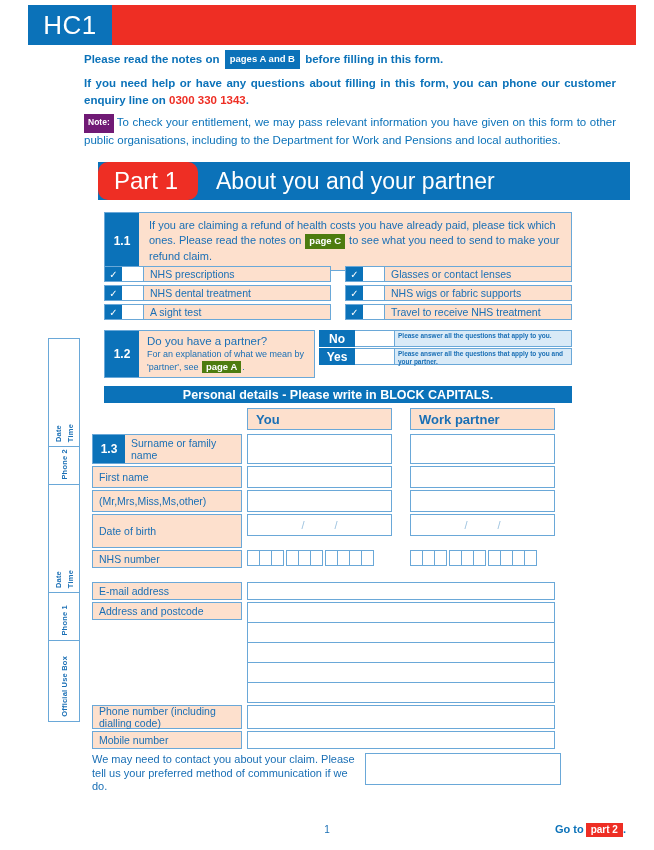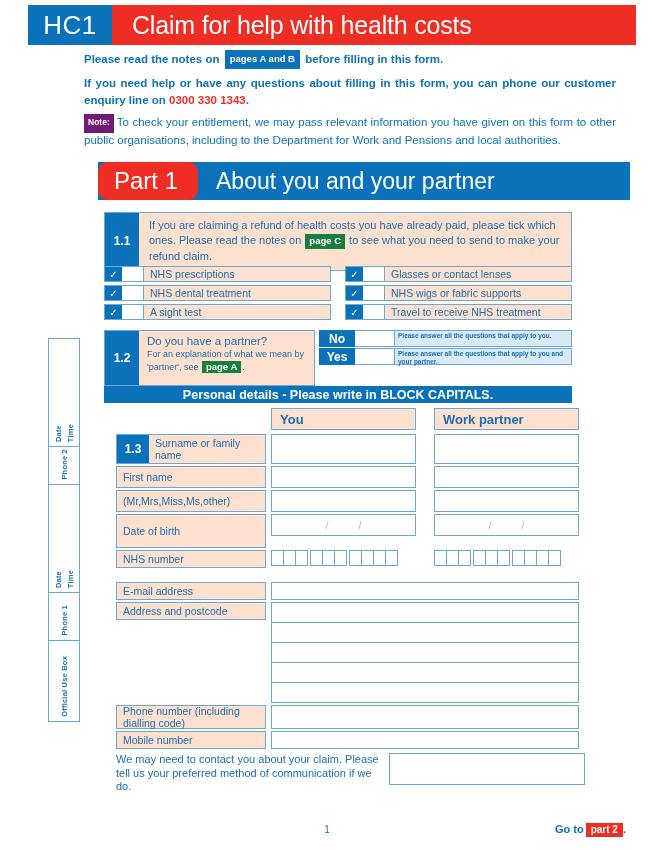--- a/index.html
+++ b/index.html
@@ -146,21 +146,21 @@
   }
   .q11-text {
     flex: 1;
     font-size: 11px;
     line-height: 14.5px;
     color: #1a6fb5;
     padding: 5px 8px 6px 10px;
   }
   .pagebadge-sm {
     display: inline-block;
-    background: #15803d;
+    background: #4d7c0f;
     color: #ffffff;
     font-size: 9.5px;
     font-weight: bold;
     padding: 0px 4px 1px 4px;
     margin: 0 1px;
   }
 
   
   .cbgrid {
     position: absolute;
@@ -214,21 +214,21 @@
   }
   .q12left {
     width: 211px;
     display: flex;
     background: #fde0cd;
     border: 1px solid #6aa8d8;
     box-sizing: border-box;
   }
   .q12text {
     flex: 1;
-    padding: 3px 6px 12px 8px;
+    padding: 3px 6px 4px 8px;
   }
   .q12-main { font-size: 11.5px; color: #1a6fb5; line-height: 14px; }
   .q12-sub { font-size: 9px; color: #1a6fb5; line-height: 11.5px; margin-top: 1px; }
 
   .q12right {
     margin-left: 4px;
     width: 253px;
   }
   .ynrow {
     display: flex;
@@ -277,21 +277,21 @@
     font-size: 12.5px;
     font-weight: bold;
     display: flex;
     align-items: center;
     justify-content: center;
   }
 
   
   .pd {
     position: absolute;
-    left: 116px; top: 408px;
+    left: 92px; top: 408px;
     width: 468px;
   }
   .pdcolhdr {
     display: flex;
     margin-bottom: 4px;
   }
   .col-spacer { width: 155px; flex-shrink: 0; }
   .colhdr {
     width: 145px;
     height: 22px;
@@ -474,21 +474,20 @@
     font-weight: bold;
     padding: 1px 5px 2px 5px;
     margin-left: 2px;
   }
 </style>
 </head>
 <body>
 
 <div class="hdr">
   <div class="hdr-code">HC1</div>
-  <div class="hdr-title">Claim for help with health costs</div>
 </div>
 
 <div class="intro">
   <div class="intro-line1">
     <span>Please read the notes on</span>
     <span class="pagebadge">pages A and B</span>
     <span>before filling in this form.</span>
   </div>
   <div class="intro-line2">
     <span>If you need help or have any questions about filling in this form, you can phone our customer enquiry line on</span>

